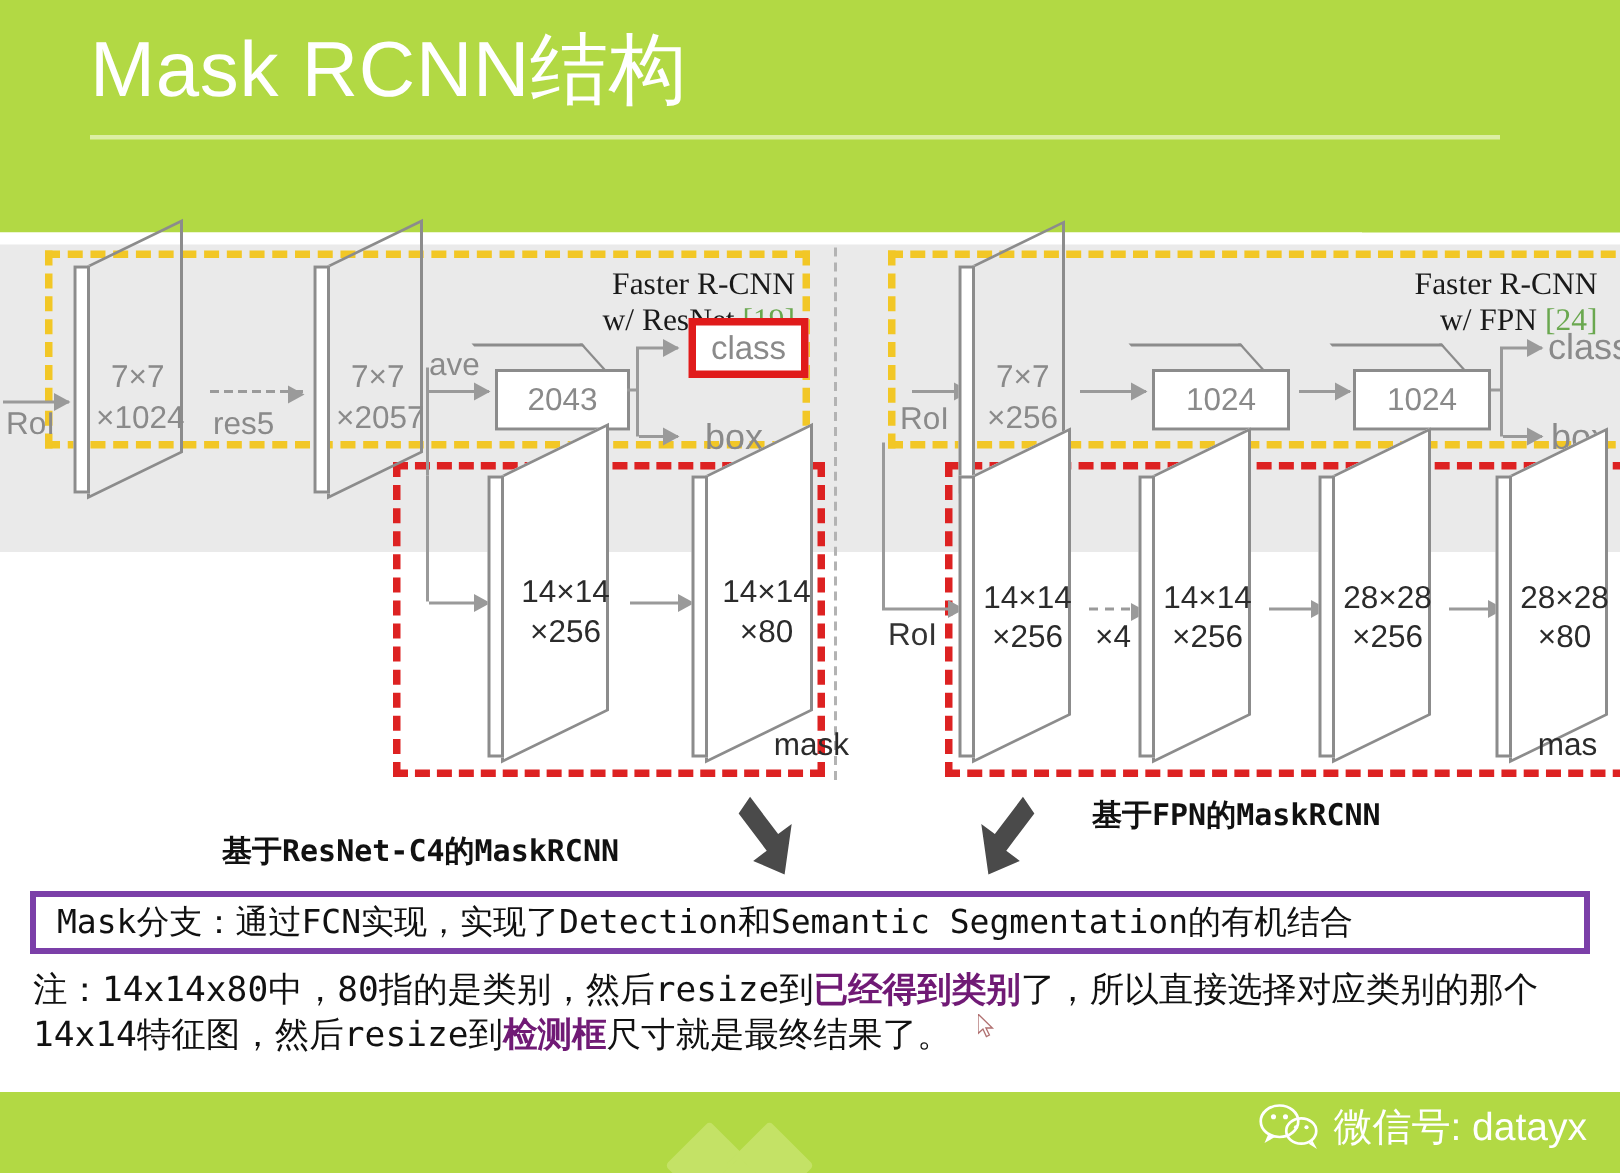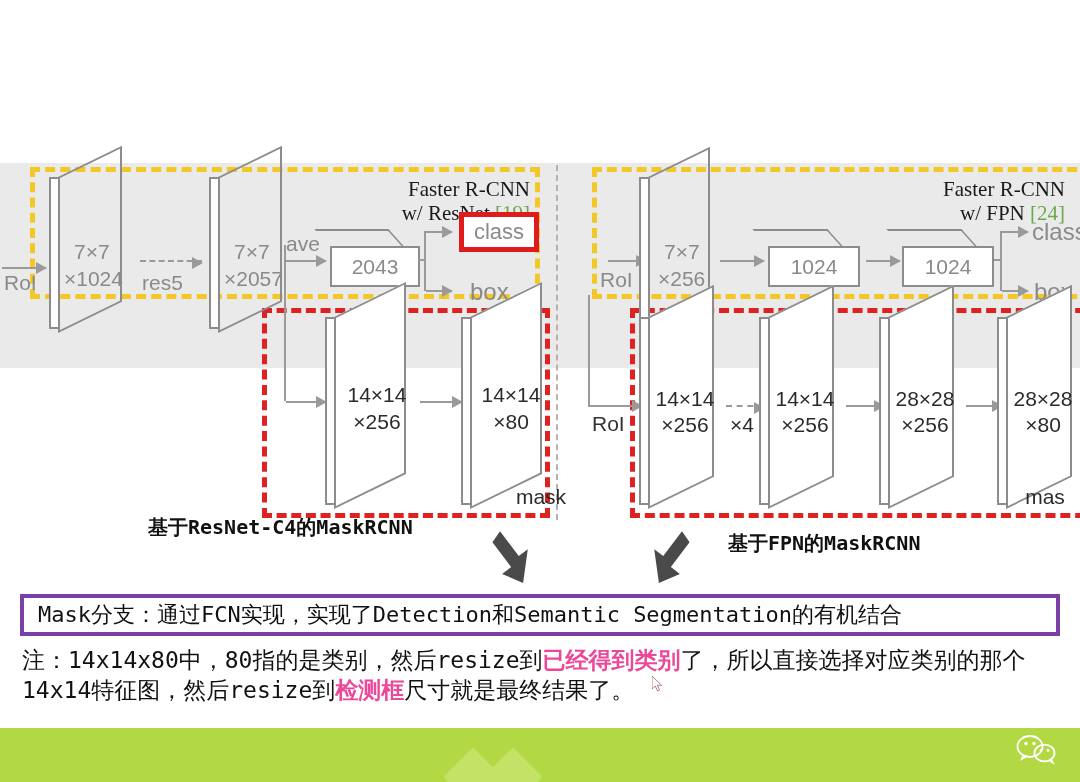--- a/index.html
+++ b/index.html
@@ -102,34 +102,38 @@
     padding-left:14px;color:#111;font-size:22px;white-space:nowrap;
     font-family:"DejaVu Sans Mono","Liberation Mono",monospace;
   }
 
   
   .note{
     position:absolute;left:22px;top:645px;width:1040px;
     color:#111;font-size:23px;line-height:30px;
     font-family:"DejaVu Sans Mono","Liberation Mono",monospace;
   }
-  .note .hot{color:#ec4899;font-weight:700;}
+  .note .hot{color:#701a75;font-weight:700;}
   .cursor{position:absolute;left:652px;top:676px;width:12px;height:16px;}
 
   
   .footer{position:absolute;left:0;top:728px;width:1080px;height:54px;background:#b2d944;overflow:hidden;}
   .wm{position:absolute;right:22px;top:6px;display:flex;align-items:center;gap:8px;}
   .wm .label{color:#ffffff;font-size:26px;white-space:nowrap;}
   .diamond{position:absolute;background:#c4e266;transform:rotate(45deg);border-radius:3px;}
 </style>
 </head>
 <body>
 
 <div class="page">
 
+  <div class="header">
+    <div class="header-title">Mask RCNN结构</div>
+    <div class="header-rule"></div>
+  </div>
 
   <div class="figure">
     <div class="grayband"></div>
     <div class="divider"></div>
 
     <div class="dash-yellow" style="left:30px;top:12px;width:510px;height:132px;"></div>
     <div class="dash-red" style="left:262px;top:153px;width:288px;height:210px;"></div>
 
     <div class="figlabel" style="left:300px;top:22px;width:230px;">
       <span>Faster R-CNN</span><br>
@@ -271,21 +275,21 @@
 
     <div class="slab white" style="left:1006px;top:162px;width:62px;height:188px;">
       <div class="face"></div>
       <div class="spine"></div>
     </div>
     <div class="btext" style="left:1000px;top:232px;width:86px;">28×28</div>
     <div class="btext" style="left:1000px;top:258px;width:86px;">×80</div>
     <div class="btext" style="left:1010px;top:330px;width:70px;">mas</div>
   </div>
 
-  <div class="caption" style="left:148px;top:514px;">基于ResNet-C4的MaskRCNN</div>
+  <div class="caption" style="left:148px;top:554px;">基于ResNet-C4的MaskRCNN</div>
   <div class="caption" style="left:728px;top:530px;">基于FPN的MaskRCNN</div>
 
   <svg class="bigarrow" style="left:482px;top:523px;" viewBox="0 0 70 70">
     <polygon points="6,8 28,30 36,22 36,56 14,50 22,42 0,20" fill="#4a4a4a" transform="translate(8,4) rotate(8 35 35)"></polygon>
   </svg>
   <svg class="bigarrow" style="left:630px;top:523px;" viewBox="0 0 70 70">
     <polygon points="64,8 42,30 34,22 34,56 56,50 48,42 70,20" fill="#4a4a4a" transform="translate(-8,4) rotate(-8 35 35)"></polygon>
   </svg>
 
   <div class="purplebox">
@@ -307,16 +311,17 @@
       <svg width="42" height="34" viewBox="0 0 42 34">
         <ellipse cx="14" cy="12.5" rx="12.5" ry="10.5" fill="none" stroke="#ffffff" stroke-width="1.8"></ellipse>
         <polygon points="7,20 4,27 11,23" fill="#ffffff"></polygon>
         <circle cx="10" cy="9.5" r="1.7" fill="#ffffff"></circle>
         <circle cx="18" cy="9.5" r="1.7" fill="#ffffff"></circle>
         <ellipse cx="28.5" cy="19" rx="10" ry="8.4" fill="none" stroke="#ffffff" stroke-width="1.8"></ellipse>
         <polygon points="36,25.5 39,31 33.5,27.5" fill="#ffffff"></polygon>
         <circle cx="25" cy="16.5" r="1.4" fill="#ffffff"></circle>
         <circle cx="32" cy="16.5" r="1.4" fill="#ffffff"></circle>
       </svg>
+      <span class="label">微信号: datayx</span>
     </div>
   </div>
 
 </div>
 
 </body></html>

